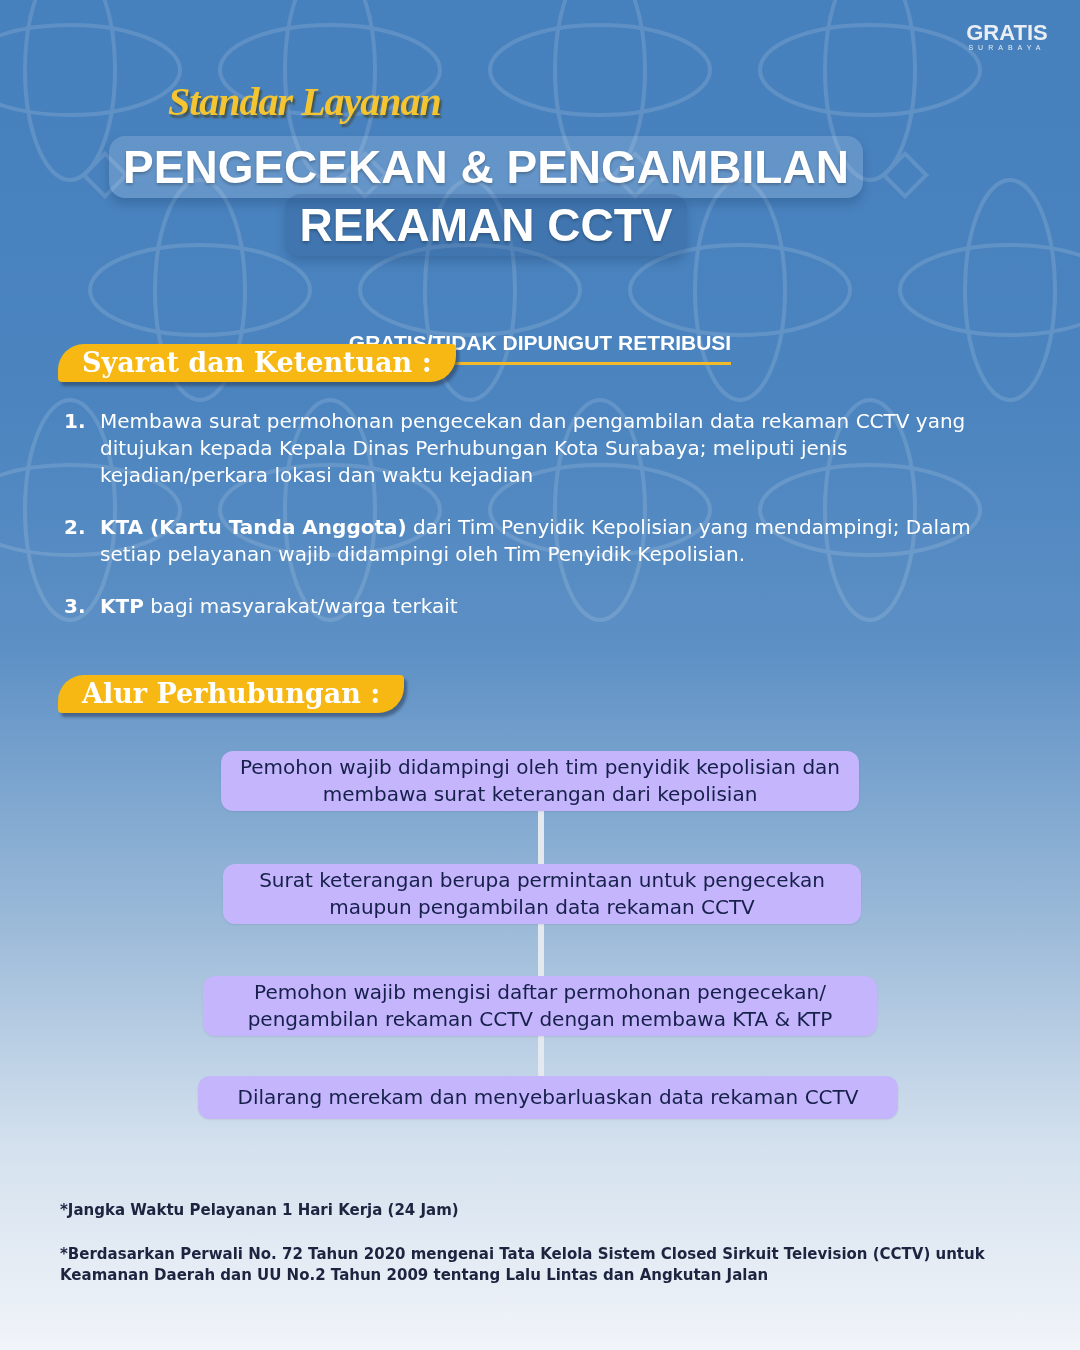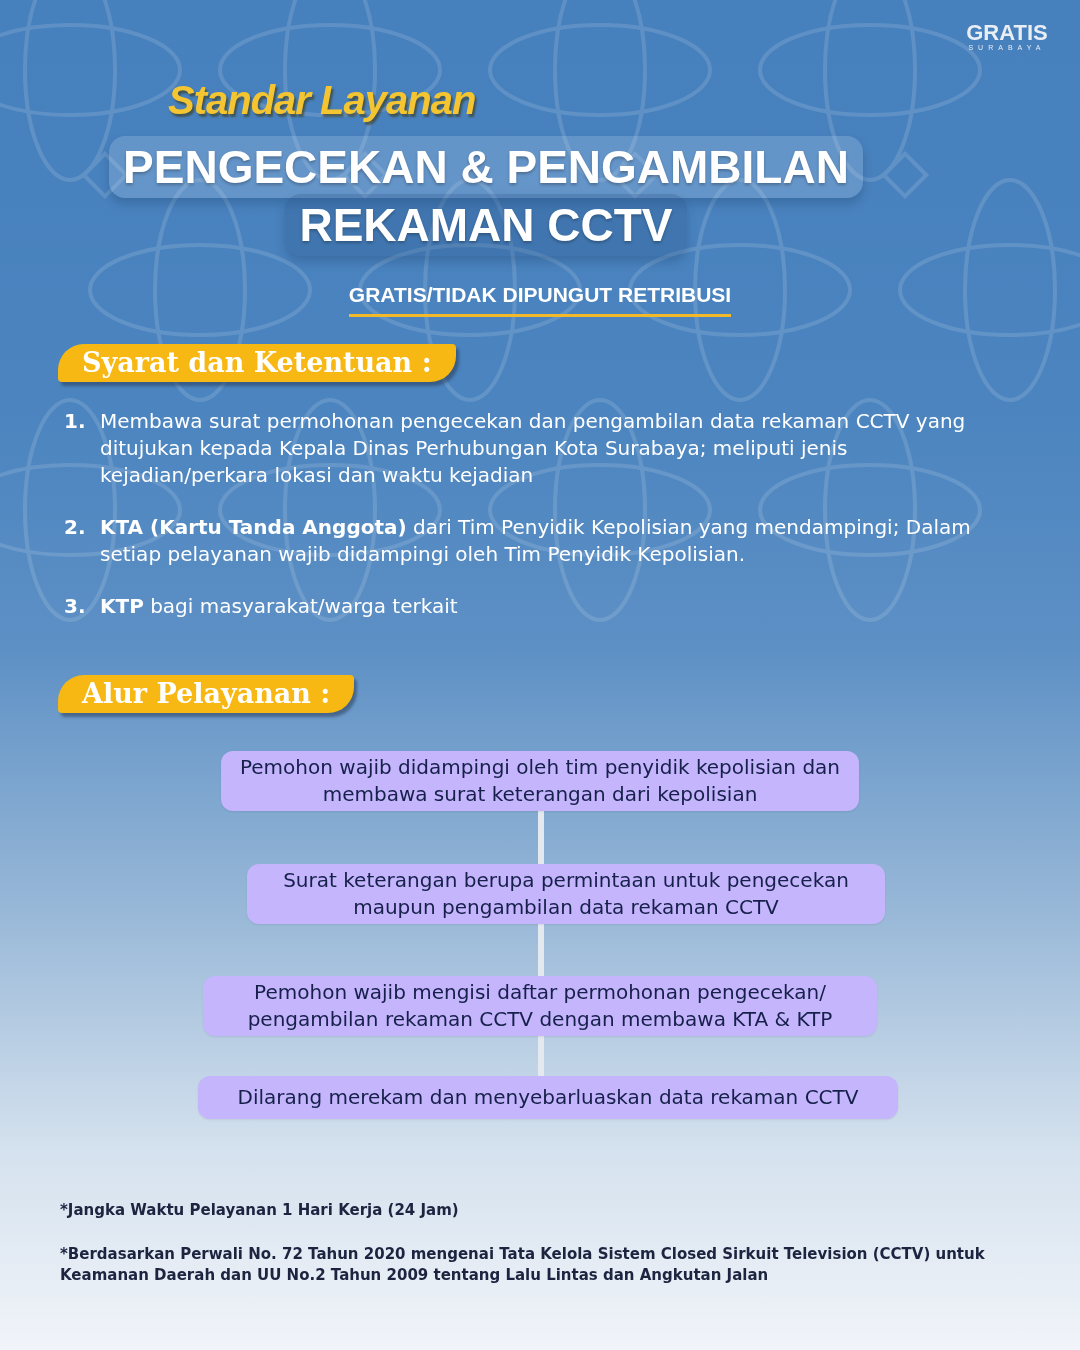--- a/index.html
+++ b/index.html
@@ -7,39 +7,39 @@
     width: 1080px; height: 1350px; overflow: hidden; position: relative;
     background: linear-gradient(180deg, #4680bd 0%, #4b84bf 30%, #5d90c5 48%, #9ab9d8 68%, #d4e1ee 85%, #f1f4f9 100%);
     font-family: "DejaVu Sans", sans-serif;
   }
   .pattern { position: absolute; left: 0; top: 0; width: 1080px; height: 700px; opacity: 0.13; pointer-events: none; }
   .logo { position: absolute; right: 28px; top: 20px; width: 90px; text-align: center; color: #e9eef5; }
   .logo .name { font-family: "Liberation Sans", sans-serif; font-weight: bold; font-size: 22px; letter-spacing: 0px; }
   .logo .city { font-family: "Liberation Sans", sans-serif; font-size: 7px; letter-spacing: 5px; margin-top: -2px; }
   .script-title {
     position: absolute; left: 168px; top: 78px;
-    font-family: Liberation Sans, sans-serif; font-style: italic; font-weight: bold;
+    font-family: Liberation Serif, serif; font-style: italic; font-weight: bold;
     font-size: 40px; color: #f5c531; text-shadow: 2px 3px 2px rgba(60,50,0,0.55); letter-spacing: -1px;
   }
   .title-line {
     position: absolute; left: 0; width: 972px; text-align: center;
     font-family: "Liberation Sans", sans-serif; font-weight: bold; color: #ffffff; font-size: 46px;
   }
   .title-line span {
     display: inline-block; padding: 4px 14px; border-radius: 16px;
     background: rgba(200,220,240,0.22); box-shadow: 0 6px 10px rgba(20,50,90,0.25);
     text-shadow: 0 2px 3px rgba(0,0,0,0.25);
   }
   .t1 { top: 136px; }
   .t2 { top: 194px; }
   .t2 span { background: rgba(40,80,130,0.25); }
   .gratis { position: absolute; left: 0; width: 1080px; top: 283px; text-align: center; }
   .gratis span {
     display: inline-block; color: #fff; font-family: "Liberation Sans", sans-serif; font-weight: bold;
-    font-size: 21px; padding-bottom: 7px; border-bottom: 3px solid #f2b928;
+    font-size: 21px; padding-bottom: 7px; border-bottom: 3px solid #f2b928; margin-top: 48px;
   }
   .pill {
     position: absolute; left: 58px; height: 38px; background: #f7b814;
     border-radius: 26px 4px 26px 4px;
     box-shadow: 3px 4px 3px rgba(40,60,90,0.55);
     color: #fff; font-family: "DejaVu Serif", serif; font-weight: bold; font-size: 27px;
     line-height: 38px; padding: 0 24px; white-space: nowrap;
   }
   .p1 { top: 344px; }
   .p2 { top: 675px; }
@@ -51,21 +51,21 @@
   .r2 { top: 514px; }
   .r3 { top: 593px; }
   .flow-line { position: absolute; left: 538px; top: 808px; width: 6px; height: 280px; background: #e4e8ef; }
   .box {
     position: absolute; background: #c4b5fd; border-radius: 12px;
     color: #16204a; font-family: "DejaVu Sans", sans-serif; font-size: 20px;
     text-align: center; line-height: 27px; padding: 3px 12px;
     box-shadow: 0 1px 2px rgba(0,0,0,0.08);
   }
   .b1 { left: 221px; top: 751px; width: 614px; }
-  .b2 { left: 223px; top: 864px; width: 614px; margin-left: 24px; }
+  .b2 { left: 223px; top: 864px; width: 614px; }
   .b3 { left: 203px; top: 976px; width: 650px; }
   .b4 { left: 198px; top: 1076px; width: 676px; padding: 8px 12px; }
   .note { position: absolute; left: 60px; width: 960px; color: #1c2440; font-family: "DejaVu Sans", sans-serif; font-size: 15px; line-height: 21px; font-weight: bold; }
   .n1 { top: 1200px; }
   .n2 { top: 1244px; }
 </style>
 </head>
 <body>
 
 <svg class="pattern" viewBox="0 0 1080 700" xmlns="http://www.w3.org/2000/svg">
@@ -119,21 +119,21 @@
 </div>
 <div class="req r2">
   <span class="num">2.</span>
   <div class="txt"><b>KTA (Kartu Tanda Anggota)</b><span> dari Tim Penyidik Kepolisian yang mendampingi; Dalam setiap pelayanan wajib didampingi oleh Tim Penyidik Kepolisian.</span></div>
 </div>
 <div class="req r3">
   <span class="num">3.</span>
   <div class="txt"><b>KTP</b><span> bagi masyarakat/warga terkait</span></div>
 </div>
 
-<div class="pill p2">Alur Pelayanan :</div>
+<div class="pill p2">Alur Perhubungan :</div>
 
 <div class="flow-line"></div>
 <div class="box b1">Pemohon wajib didampingi oleh tim penyidik kepolisian dan membawa surat keterangan dari kepolisian</div>
 <div class="box b2">Surat keterangan berupa permintaan untuk pengecekan maupun pengambilan data rekaman CCTV</div>
 <div class="box b3">Pemohon wajib mengisi daftar permohonan pengecekan/ pengambilan rekaman CCTV dengan membawa KTA &amp; KTP</div>
 <div class="box b4">Dilarang merekam dan menyebarluaskan data rekaman CCTV</div>
 
 <div class="note n1">*Jangka Waktu Pelayanan 1 Hari Kerja (24 Jam)</div>
 <div class="note n2">*Berdasarkan Perwali No. 72 Tahun 2020 mengenai Tata Kelola Sistem Closed Sirkuit Television (CCTV) untuk Keamanan Daerah dan UU No.2 Tahun 2009 tentang Lalu Lintas dan Angkutan Jalan</div>
 

